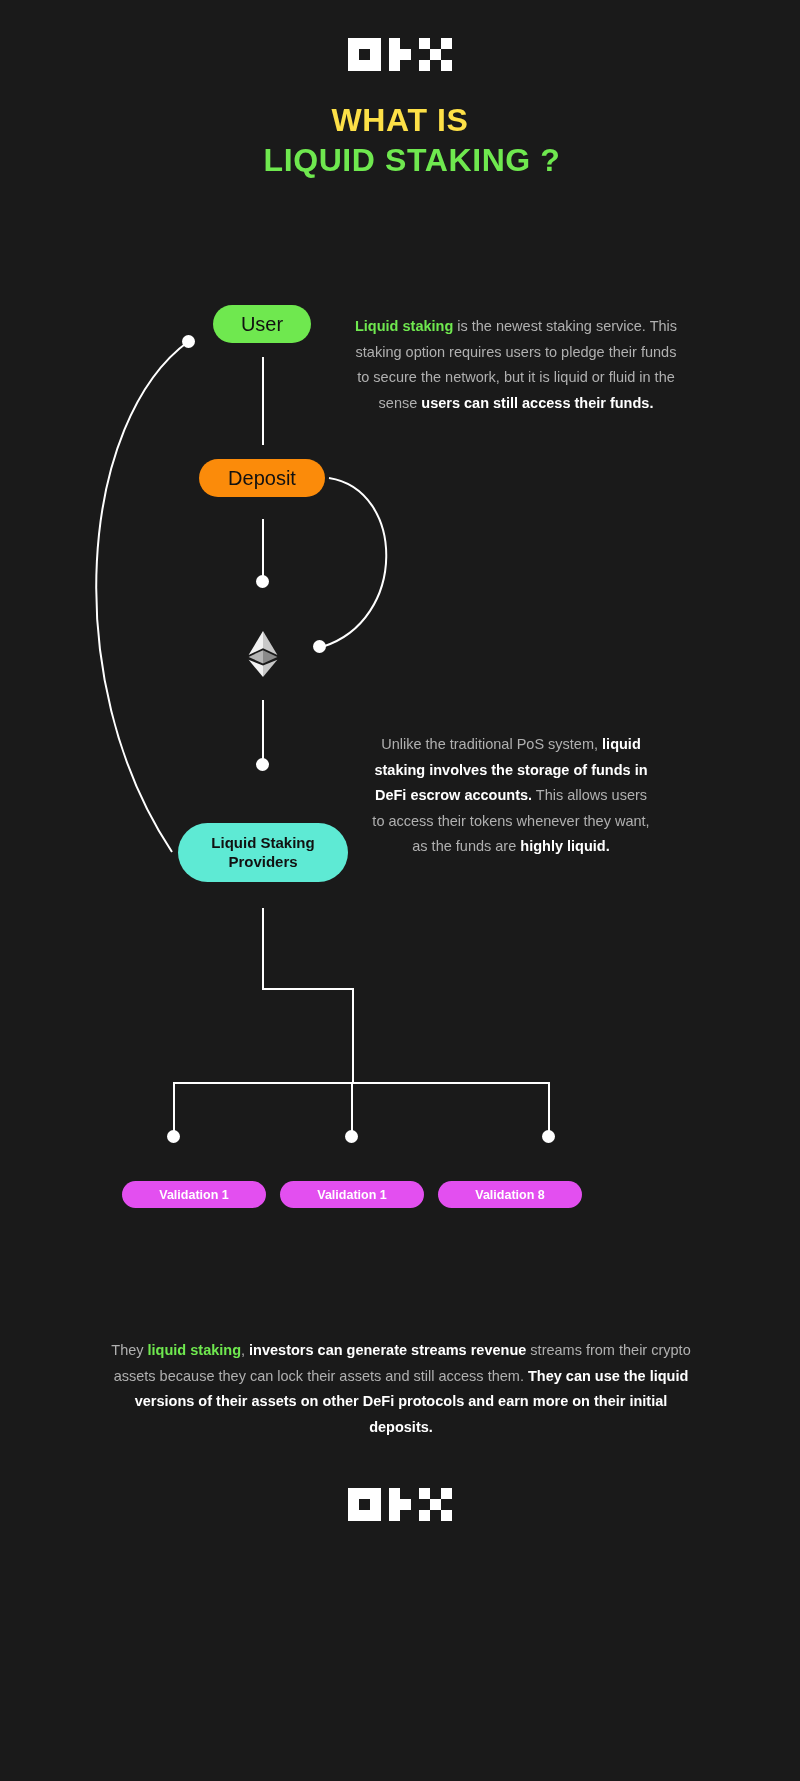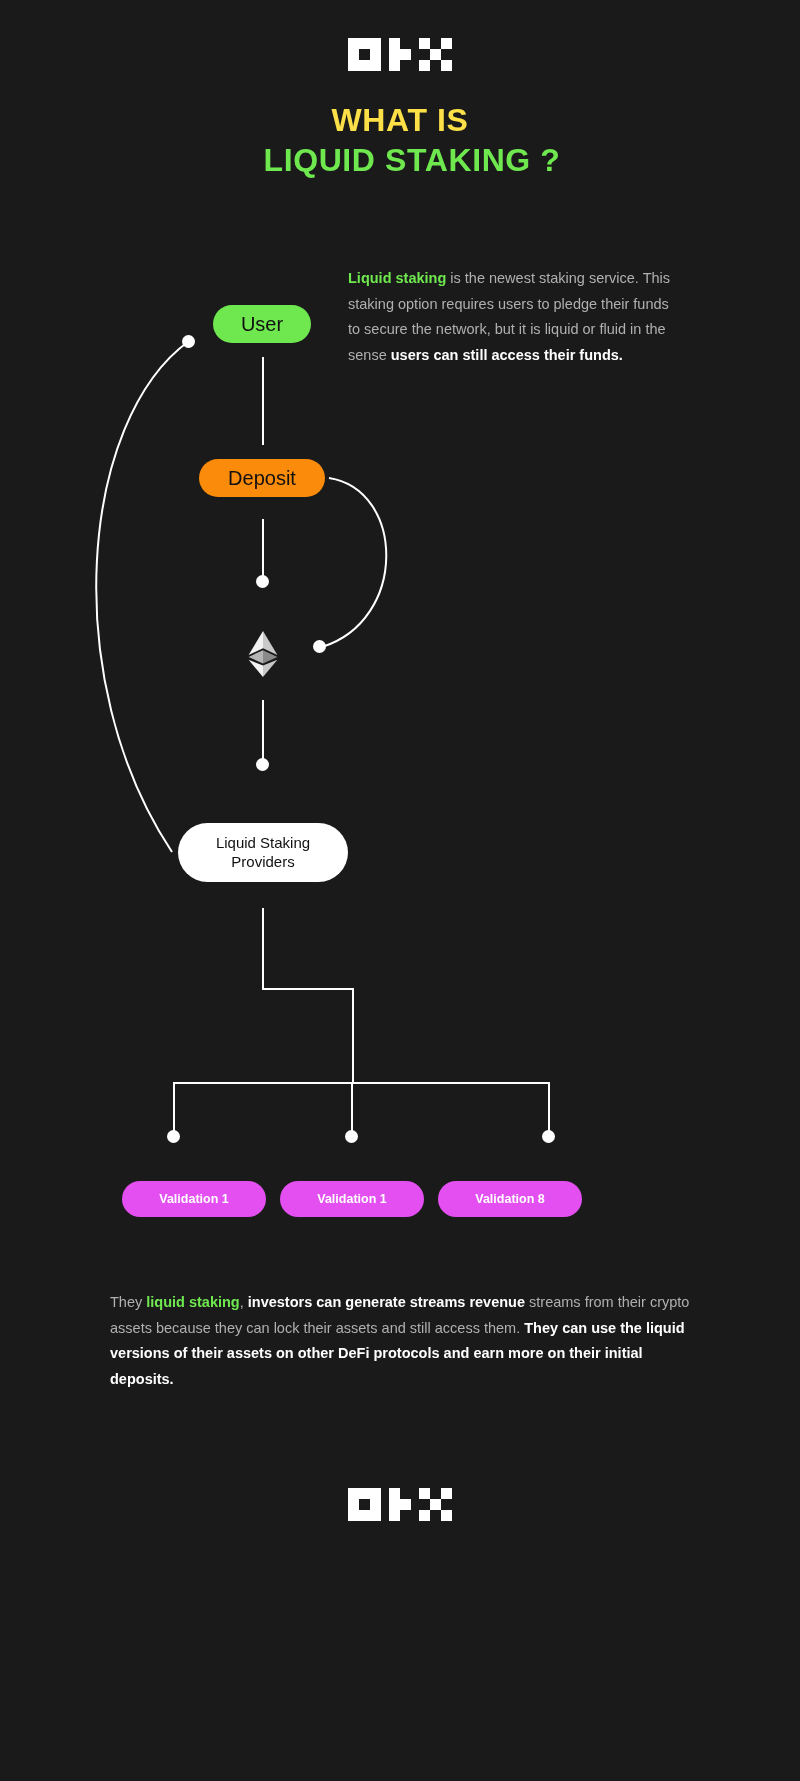--- a/index.html
+++ b/index.html
@@ -60,21 +60,22 @@
     line-height: 1.25;
     margin-left: 24px;
   }
 
   
   .para {
     position: absolute;
     color: #b0b0b0;
     font-size: 14.5px;
     line-height: 25.5px;
-    text-align: left;
+    text-align: center;
+    margin-top: 48px;
   }
   .para b { color: #ffffff; font-weight: bold; }
   .para .green { color: #6fe84f; font-weight: bold; }
 
   #para-top   { left: 348px; top: 266px; width: 336px; }
   #para-mid   { left: 372px; top: 684px; width: 278px; }
   #para-bottom{ left: 110px; top: 1290px; width: 582px; line-height: 25.5px; }
 
   
   .pill {
@@ -91,29 +92,29 @@
   #pill-user {
     left: 213px; top: 305px; width: 98px; height: 38px;
     background: #6fe84f;
   }
   #pill-deposit {
     left: 199px; top: 459px; width: 126px; height: 38px;
     background: #fb8b0a;
   }
   #pill-providers {
     left: 178px; top: 823px; width: 170px; height: 59px;
-    background: #ffffff;
-    font-weight: normal;
+    background: #5eead4;
+    font-weight: bold;
     font-size: 15px;
     padding: 0 12px;
   }
   .pill-validation {
     position: absolute;
     top: 1181px;
-    height: 36px;
+    height: 27px;
     background: #e34ff0;
     border-radius: 999px;
     display: flex;
     align-items: center;
     justify-content: center;
     color: #ffffff;
     font-size: 12.5px;
     font-weight: bold;
   }
   #pill-val1 { left: 122px; width: 144px; }
@@ -213,20 +214,23 @@
 
   <div class="title-block">
     <div class="title-line1">WHAT IS</div>
     <div class="title-line2">LIQUID STAKING ?</div>
   </div>
 
   <div class="para" id="para-top">
     <span class="green">Liquid staking</span><span> is the newest staking service. This staking option requires users to pledge their funds to secure the network, but it is liquid or fluid in the sense </span><b>users can still access their funds.</b>
   </div>
 
+  <div class="para" id="para-mid">
+    <span>Unlike the traditional PoS system, </span><b>liquid staking involves the storage of funds in DeFi escrow accounts.</b><span> This allows users to access their tokens whenever they want, as the funds are </span><b>highly liquid.</b>
+  </div>
 
   <div class="para" id="para-bottom">
     <span>They </span><span class="green">liquid staking</span><span>, </span><b>investors can generate streams revenue</b><span> streams from their crypto assets because they can lock their assets and still access them. </span><b>They can use the liquid versions of their assets on other DeFi protocols and earn more on their initial deposits.</b>
   </div>
 
   <svg class="curve-svg">
 
     <path d="M 189 341 C 80 420, 58 680, 172 852" fill="none" stroke="#ffffff" stroke-width="2"></path>
 
     <path d="M 329 478 C 405 490, 408 620, 322 647" fill="none" stroke="#ffffff" stroke-width="2"></path>

